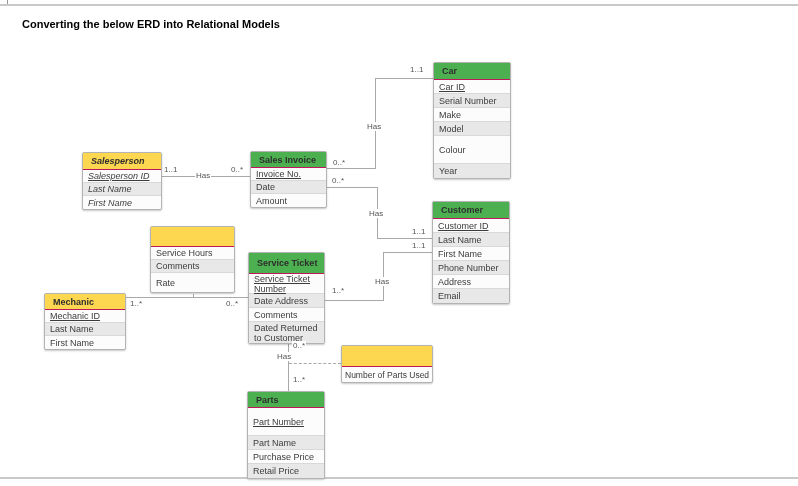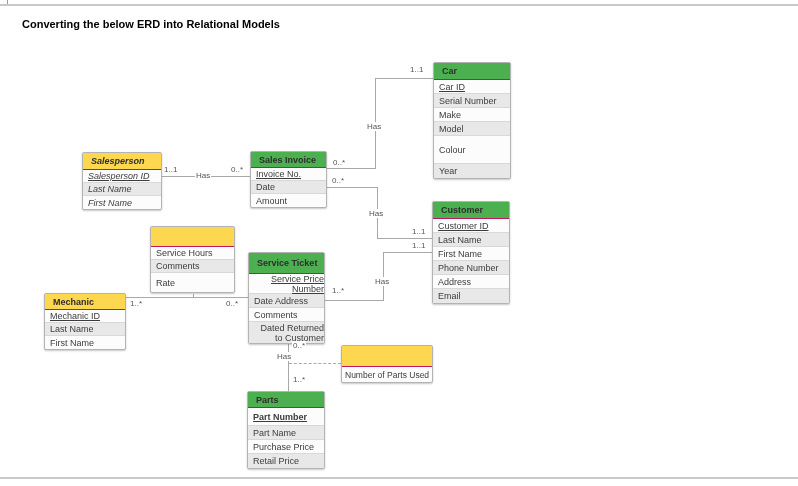--- a/index.html
+++ b/index.html
@@ -23,21 +23,20 @@
   .entity.italic { font-style:italic; }
   .hdr {
     display:flex; align-items:center; padding-left:8px;
     font-weight:bold; color:#2e2e2e;
     border-bottom:1px solid #be185d; box-sizing:border-box;
   }
   .row {
     display:flex; align-items:center; padding-left:5px;
     border-bottom:1px solid #d8d8d8; box-sizing:border-box;
     line-height:10px;
-    text-align:right;
   }
   .row:last-child { border-bottom:none; }
   .row.alt { background:#e8e8e8; }
   .row.pk { text-decoration:underline; }
   
   .line { position:absolute; background:#a8a8a8; }
   .dash-v { position:absolute; border-left:1px dashed #a8a8a8; }
   .dash-h { position:absolute; border-top:1px dashed #a8a8a8; }
   .lbl {
     position:absolute; font-size:8px; line-height:9px;
@@ -118,34 +117,34 @@
 
   <div class="entity" style="left:44px; top:293px; width:82px;">
     <div class="hdr yellow" style="height: 16px; background: rgb(253, 215, 79);">Mechanic</div>
     <div class="row pk" style="height:13px;">Mechanic ID</div>
     <div class="row alt" style="height:13px;">Last Name</div>
     <div class="row" style="height:13px;">First Name</div>
   </div>
 
   <div class="entity" style="left:248px; top:252px; width:77px;">
     <div class="hdr green" style="height: 21px; background: rgb(76, 175, 80);">Service Ticket</div>
-    <div class="row pk" style="height:20px;">Service Price Number</div>
+    <div class="row pk" style="height:20px;">Service Ticket Number</div>
     <div class="row alt" style="height:14px;">Date Address</div>
     <div class="row" style="height:14px;">Comments</div>
     <div class="row alt" style="height:21px;">Dated Returned to Customer</div>
   </div>
 
   <div class="entity" style="left:341px; top:345px; width:92px;">
     <div class="hdr yellow" style="height: 21px; background: rgb(253, 215, 79);"></div>
     <div class="row" style="height:15px; padding-left:3px; font-size:8.5px; white-space:nowrap;">Number of Parts Used</div>
   </div>
 
   <div class="entity" style="left:247px; top:391px; width:78px;">
     <div class="hdr green" style="height: 16px; background: rgb(76, 175, 80);">Parts</div>
-    <div class="row pk" style="height:18px;font-weight:bold;">Part Number</div>
+    <div class="row pk" style="height:28px;">Part Number</div>
     <div class="row alt" style="height:14px;">Part Name</div>
     <div class="row" style="height:14px;">Purchase Price</div>
     <div class="row alt" style="height:14px;">Retail Price</div>
   </div>
 
   <span class="lbl" style="left:163px; top:165px;">1..1</span>
   <span class="lbl" style="left:195px; top:171px;">Has</span>
   <span class="lbl" style="left:230px; top:165px;">0..*</span>
 
   <span class="lbl" style="left:332px; top:158px;">0..*</span>

